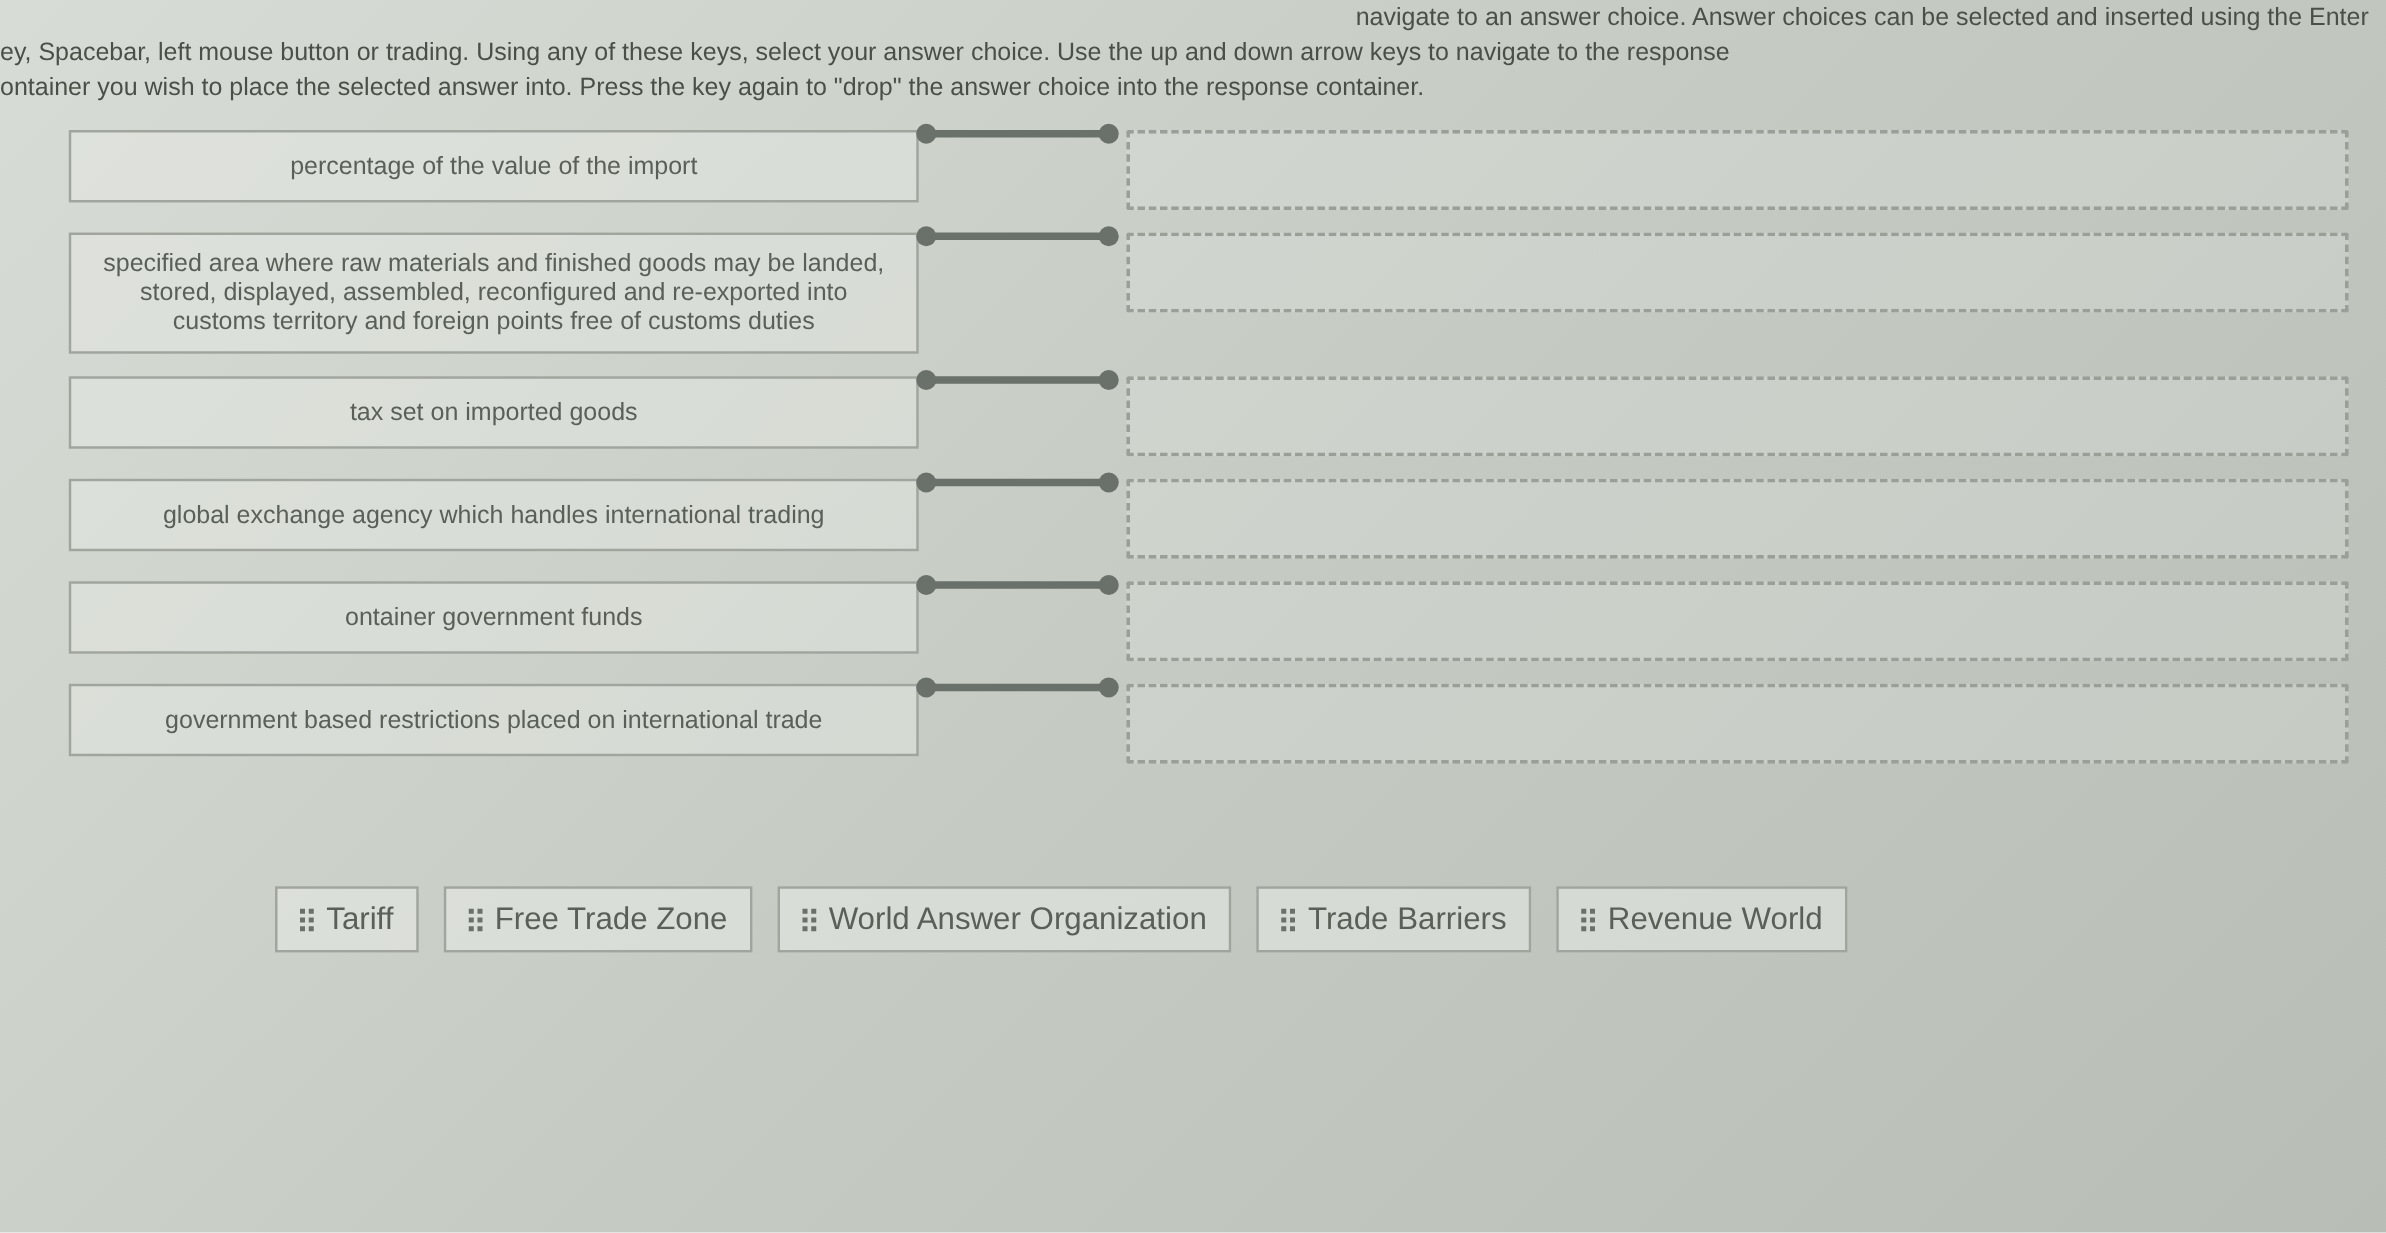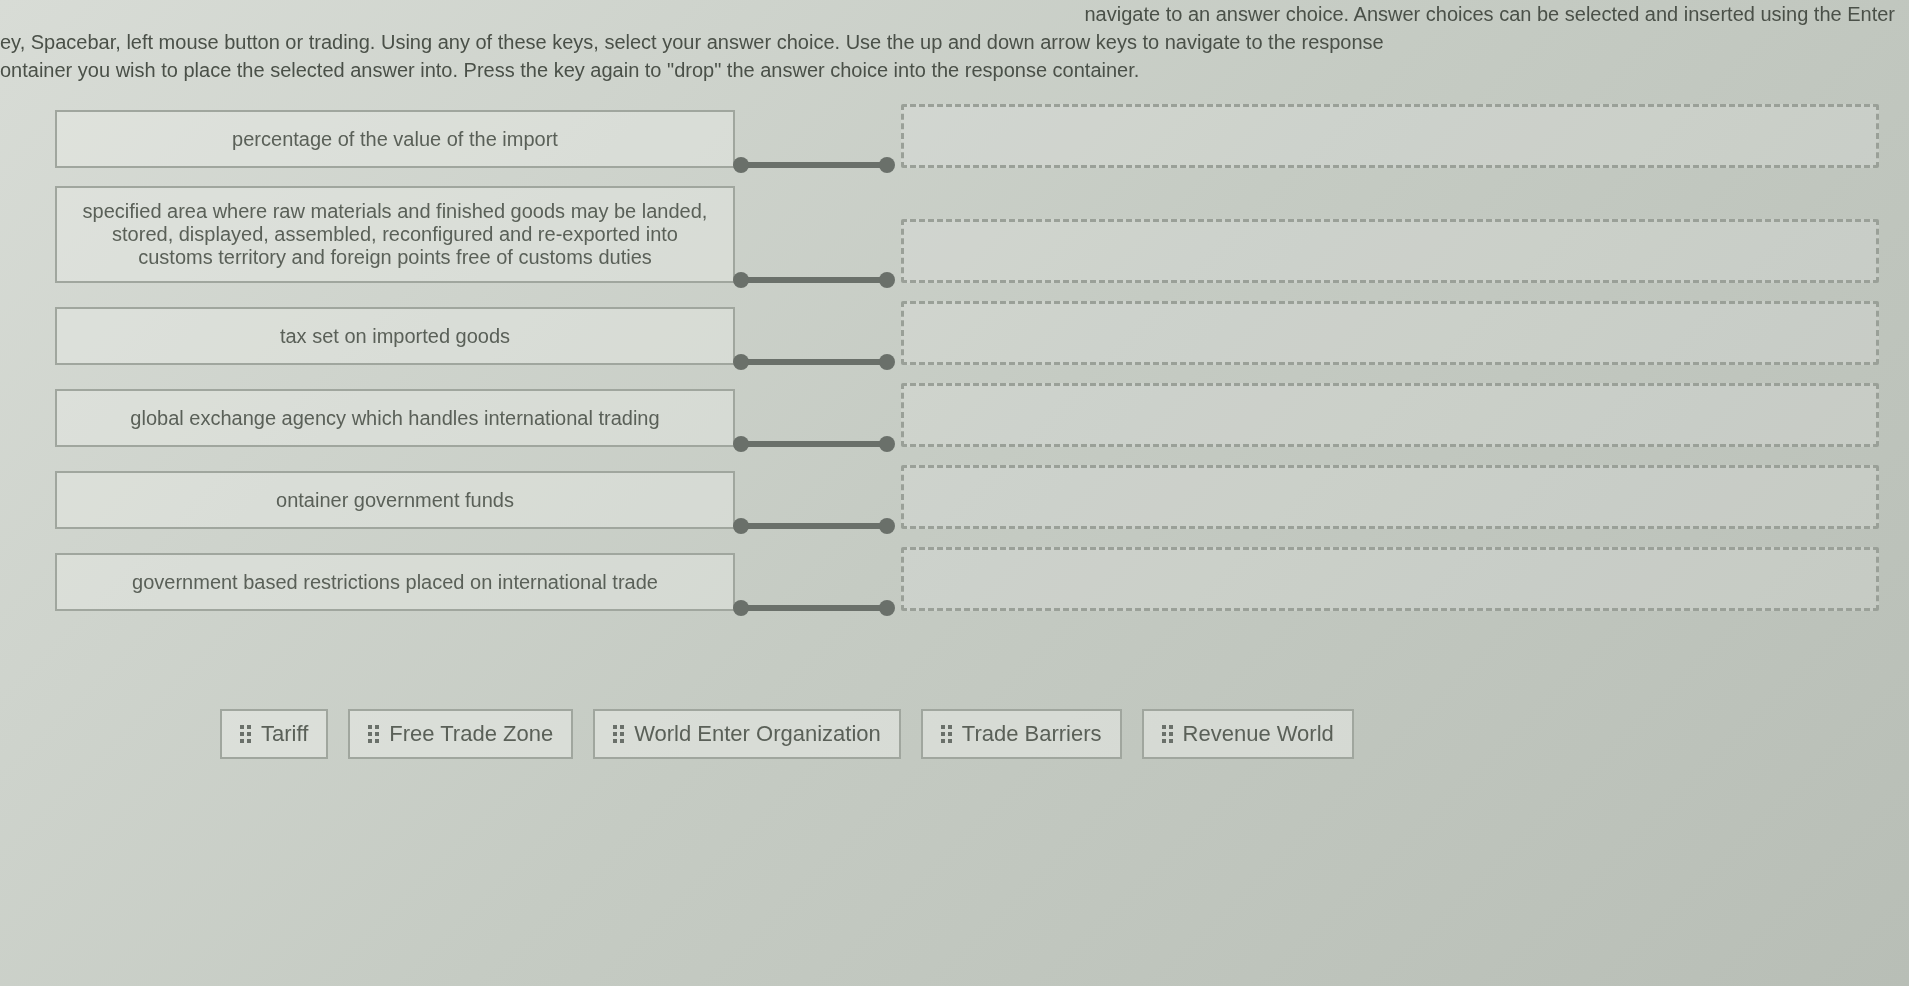--- a/index.html
+++ b/index.html
@@ -19,21 +19,21 @@
       padding: 0 4px 20px 0;
       font-size: 20px;
       line-height: 1.4;
       color: #4a5048;
     }
     .matching-area {
       padding: 0 30px 20px 55px;
     }
     .match-row {
       display: flex;
-      align-items: flex-end;
+      align-items: flex-start;
       margin-bottom: 18px;
       position: relative;
     }
     .prompt-box {
       width: 680px;
       min-height: 58px;
       border: 2px solid #a0a69e;
       background: rgba(235, 238, 233, 0.4);
       display: flex;
       align-items: center;
@@ -82,21 +82,21 @@
       justify-content: flex-start;
       padding-left: 220px;
     }
     .answer-chip {
       border: 2px solid #a0a69e;
       background: rgba(235, 238, 233, 0.5);
       padding: 10px 18px;
       display: flex;
       align-items: center;
       gap: 10px;
-      font-size: 22px;
+      font-size: 25px;
       color: #5a6058;
       cursor: grab;
       white-space: nowrap;
     }
     .grip-icon {
       display: inline-flex;
       flex-direction: column;
       gap: 3px;
     }
     .grip-icon span {
@@ -217,21 +217,21 @@
         </span>
         <span>
           <i></i>
           <i></i>
         </span>
         <span>
           <i></i>
           <i></i>
         </span>
       </span>
-    <span>World Enter Organization</span>
+    <span>World Answer Organization</span>
   </div>
 
 
   <div class="answer-chip">
     <span class="grip-icon">
         <span>
           <i></i>
           <i></i>
         </span>
         <span>

